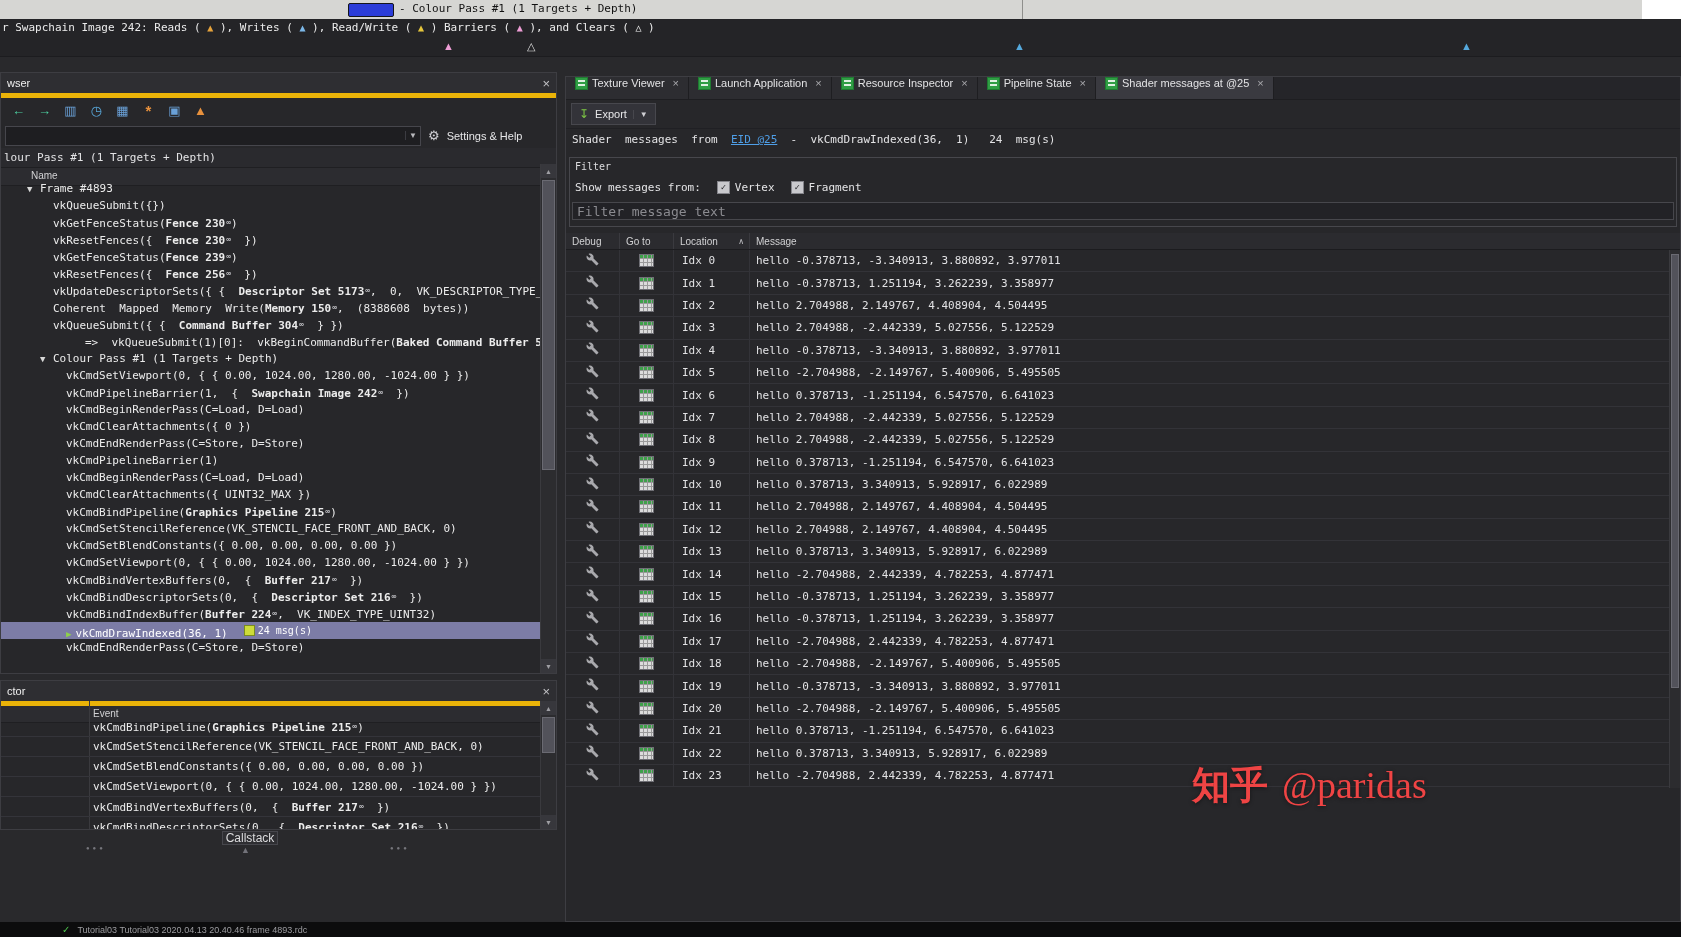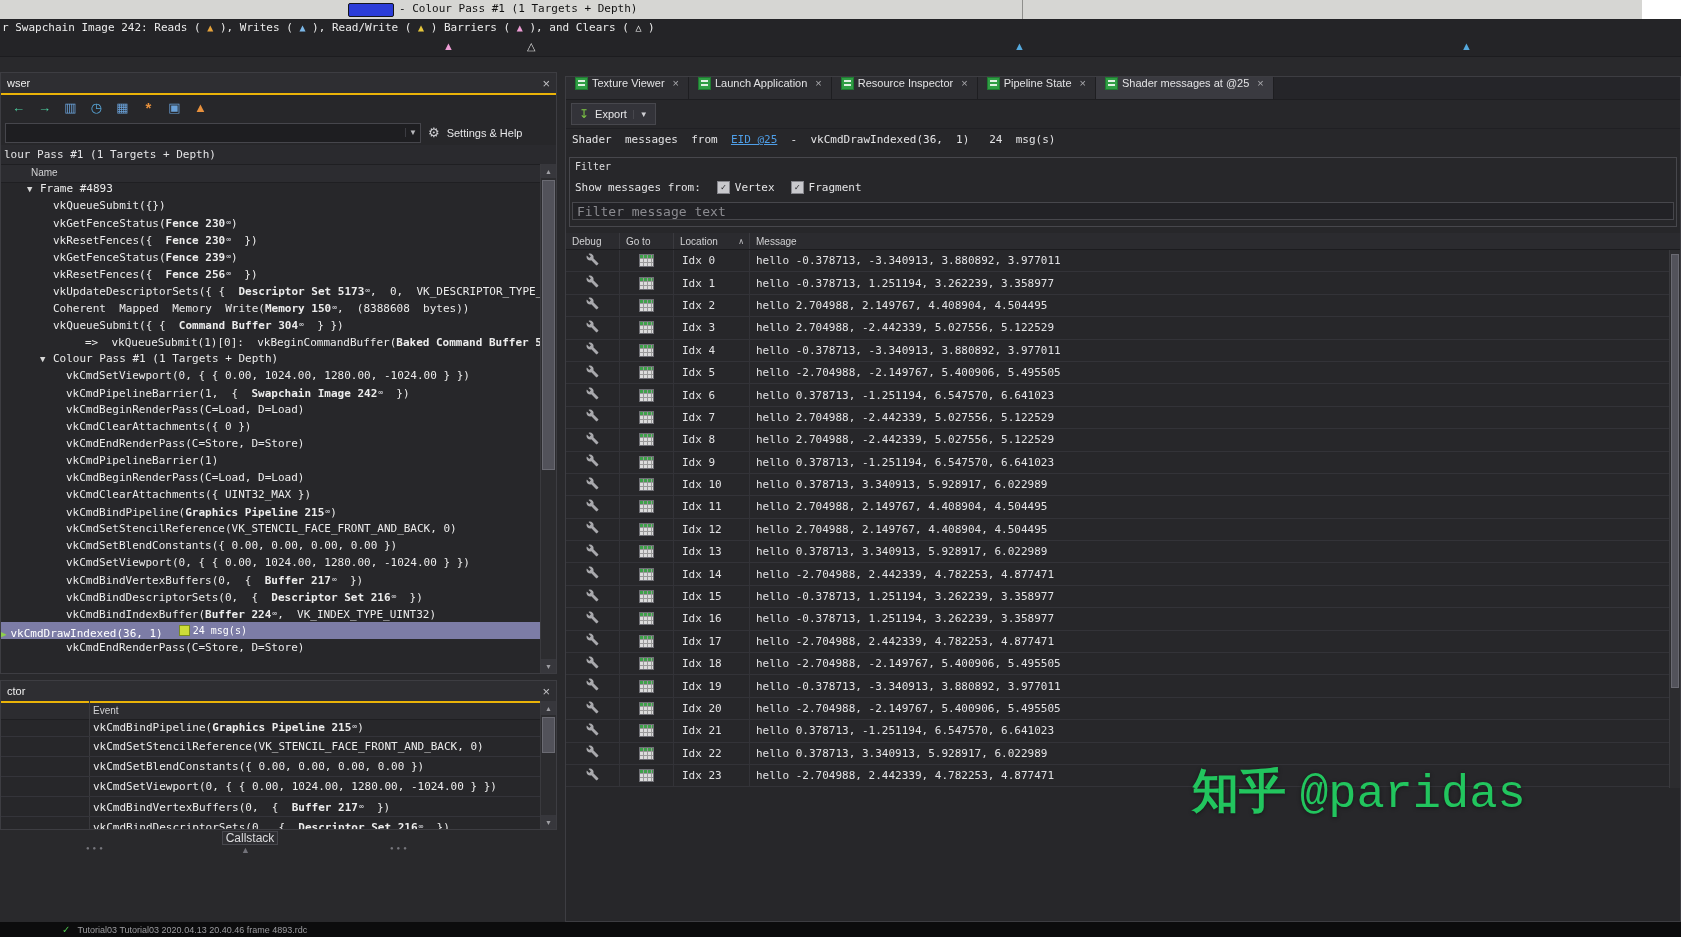--- a/index.html
+++ b/index.html
@@ -19,21 +19,21 @@
   #usage-row{position:absolute;left:0;top:19px;width:100%;height:18px;background:#242427;
     font-family:"DejaVu Sans Mono",monospace;font-size:11px;line-height:18px;color:#ececec;
     padding-left:2px;white-space:pre;box-sizing:border-box}
   .tri{font-size:10px}
   #marker-row{position:absolute;left:0;top:37px;width:100%;height:19px;background:#242427;border-bottom:1px solid #1c1c1f}
   .marker{position:absolute;font-size:11px;line-height:14px}
 
   
   .panel{position:absolute;background:#27272a;border:1px solid #3d3d42;box-sizing:border-box}
   .titlebar{height:20px;background:#2e2e32;display:flex;align-items:center;font-size:11px;color:#efefef;
-    padding:0 6px;border-bottom:2px solid #eab308}
+    padding:0 6px;border-bottom:5px solid #eab308}
   .titlebar .close{margin-left:auto;color:#c2c2c6;font-size:13px;line-height:13px;cursor:default}
 
   
   #event-browser{left:0;top:72px;width:557px;height:602px}
   #eb-toolbar{height:25px;display:flex;align-items:center;gap:11px;padding:0 10px;font-size:13px}
   #eb-toolbar .ti{width:15px;text-align:center}
   #eb-searchrow{height:25px;display:flex;align-items:center;padding:0 4px;gap:7px}
   #eb-searchbox{width:414px;height:18px;background:#1e1e21;border:1px solid #46464c;display:flex;align-items:center}
   #eb-search{flex:1;background:transparent;border:none;outline:none;color:#ddd;font-size:11px;padding:0 4px;min-width:0}
   #eb-search-caret{width:14px;text-align:center;color:#b8b8bc;font-size:8px;border-left:1px solid #3c3c42}
@@ -120,22 +120,22 @@
   .mc.loc,.mc.msg{font-family:"DejaVu Sans Mono",monospace;font-size:11px;color:#e2e2e4;white-space:pre}
   .goto-icon{width:13px;height:11px;background:#dcdcdc;border:1px solid #6f6f75;position:relative}
   .goto-icon::before{content:"";position:absolute;left:0;right:0;top:0;height:3px;background:#3ea14a}
   .goto-icon::after{content:"";position:absolute;inset:0;
     background:repeating-linear-gradient(to right,transparent 0 3px,#9a9a9a 3px 4px),
                repeating-linear-gradient(to bottom,transparent 0 3px,#9a9a9a 3px 4px)}
   #msg-scroll{position:absolute;right:0;top:17px;height:538px;width:10px;background:#2c2c2f;border-left:1px solid #3a3a3e}
   #msg-thumb{position:absolute;left:1px;right:1px;top:4px;height:432px;background:#52525a;border:1px solid #6a6a72}
 
   
-  #watermark{position:absolute;left:1192px;top:760px;font-size:47px;color:#22c55e;
-    font-family:Liberation Mono, monospace;text-shadow:0 1px 4px rgba(0,0,0,.45);white-space:nowrap}
+  #watermark{position:absolute;left:1192px;top:760px;font-size:38px;color:#ef4444;
+    font-family:Liberation Serif, serif;text-shadow:0 1px 4px rgba(0,0,0,.45);white-space:nowrap}
   #wm-brand{font-weight:bold}
   #wm-handle{margin-left:14px}
   #status-bar{position:absolute;left:0;bottom:0;width:100%;height:15px;background:#0c0c0d;
     display:flex;align-items:center;gap:7px;padding-left:62px;font-size:9px;color:#9c9ca0;box-sizing:border-box}
   #status-check{color:#4cc14c;font-size:10px}
 </style>
 </head>
 <body>
 
 <div id="top-bar">
@@ -198,21 +198,21 @@
       <div class="tree-row" style="padding-left: 65px;">vkCmdPipelineBarrier(1)</div>
       <div class="tree-row" style="padding-left: 65px;">vkCmdBeginRenderPass(C=Load, D=Load)</div>
       <div class="tree-row" style="padding-left: 65px;">vkCmdClearAttachments({ UINT32_MAX })</div>
       <div class="tree-row" style="padding-left: 65px;">vkCmdBindPipeline(<b class="res">Graphics Pipeline 215<span class="rlink">∞</span></b>)</div>
       <div class="tree-row" style="padding-left: 65px;">vkCmdSetStencilReference(VK_STENCIL_FACE_FRONT_AND_BACK, 0)</div>
       <div class="tree-row" style="padding-left: 65px;">vkCmdSetBlendConstants({ 0.00, 0.00, 0.00, 0.00 })</div>
       <div class="tree-row" style="padding-left: 65px;">vkCmdSetViewport(0, { { 0.00, 1024.00, 1280.00, -1024.00 } })</div>
       <div class="tree-row" style="padding-left: 65px;">vkCmdBindVertexBuffers(0,  {  <b class="res">Buffer 217<span class="rlink">∞</span></b>  })</div>
       <div class="tree-row" style="padding-left: 65px;">vkCmdBindDescriptorSets(0,  {  <b class="res">Descriptor Set 216<span class="rlink">∞</span></b>  })</div>
       <div class="tree-row" style="padding-left: 65px;">vkCmdBindIndexBuffer(<b class="res">Buffer 224<span class="rlink">∞</span></b>,  VK_INDEX_TYPE_UINT32)</div>
-      <div class="tree-row sel" style=""><span class="flag">▶</span>vkCmdDrawIndexed(36, 1)<span class="badge"><span class="badge-ic"></span><span>24 msg(s)</span></span></div>
+      <div class="tree-row sel" style="padding-left: 65px;"><span class="flag">▶</span>vkCmdDrawIndexed(36, 1)<span class="badge"><span class="badge-ic"></span><span>24 msg(s)</span></span></div>
       <div class="tree-row" style="padding-left: 65px;">vkCmdEndRenderPass(C=Store, D=Store)</div>
     </div>
   <div id="eb-scroll" class="vscroll">
     <div class="vs-btn up">▲</div>
     <div id="eb-thumb" class="vs-thumb"></div>
     <div class="vs-btn down">▼</div>
   </div>
 </div>
 
 <div id="api-inspector" class="panel">

